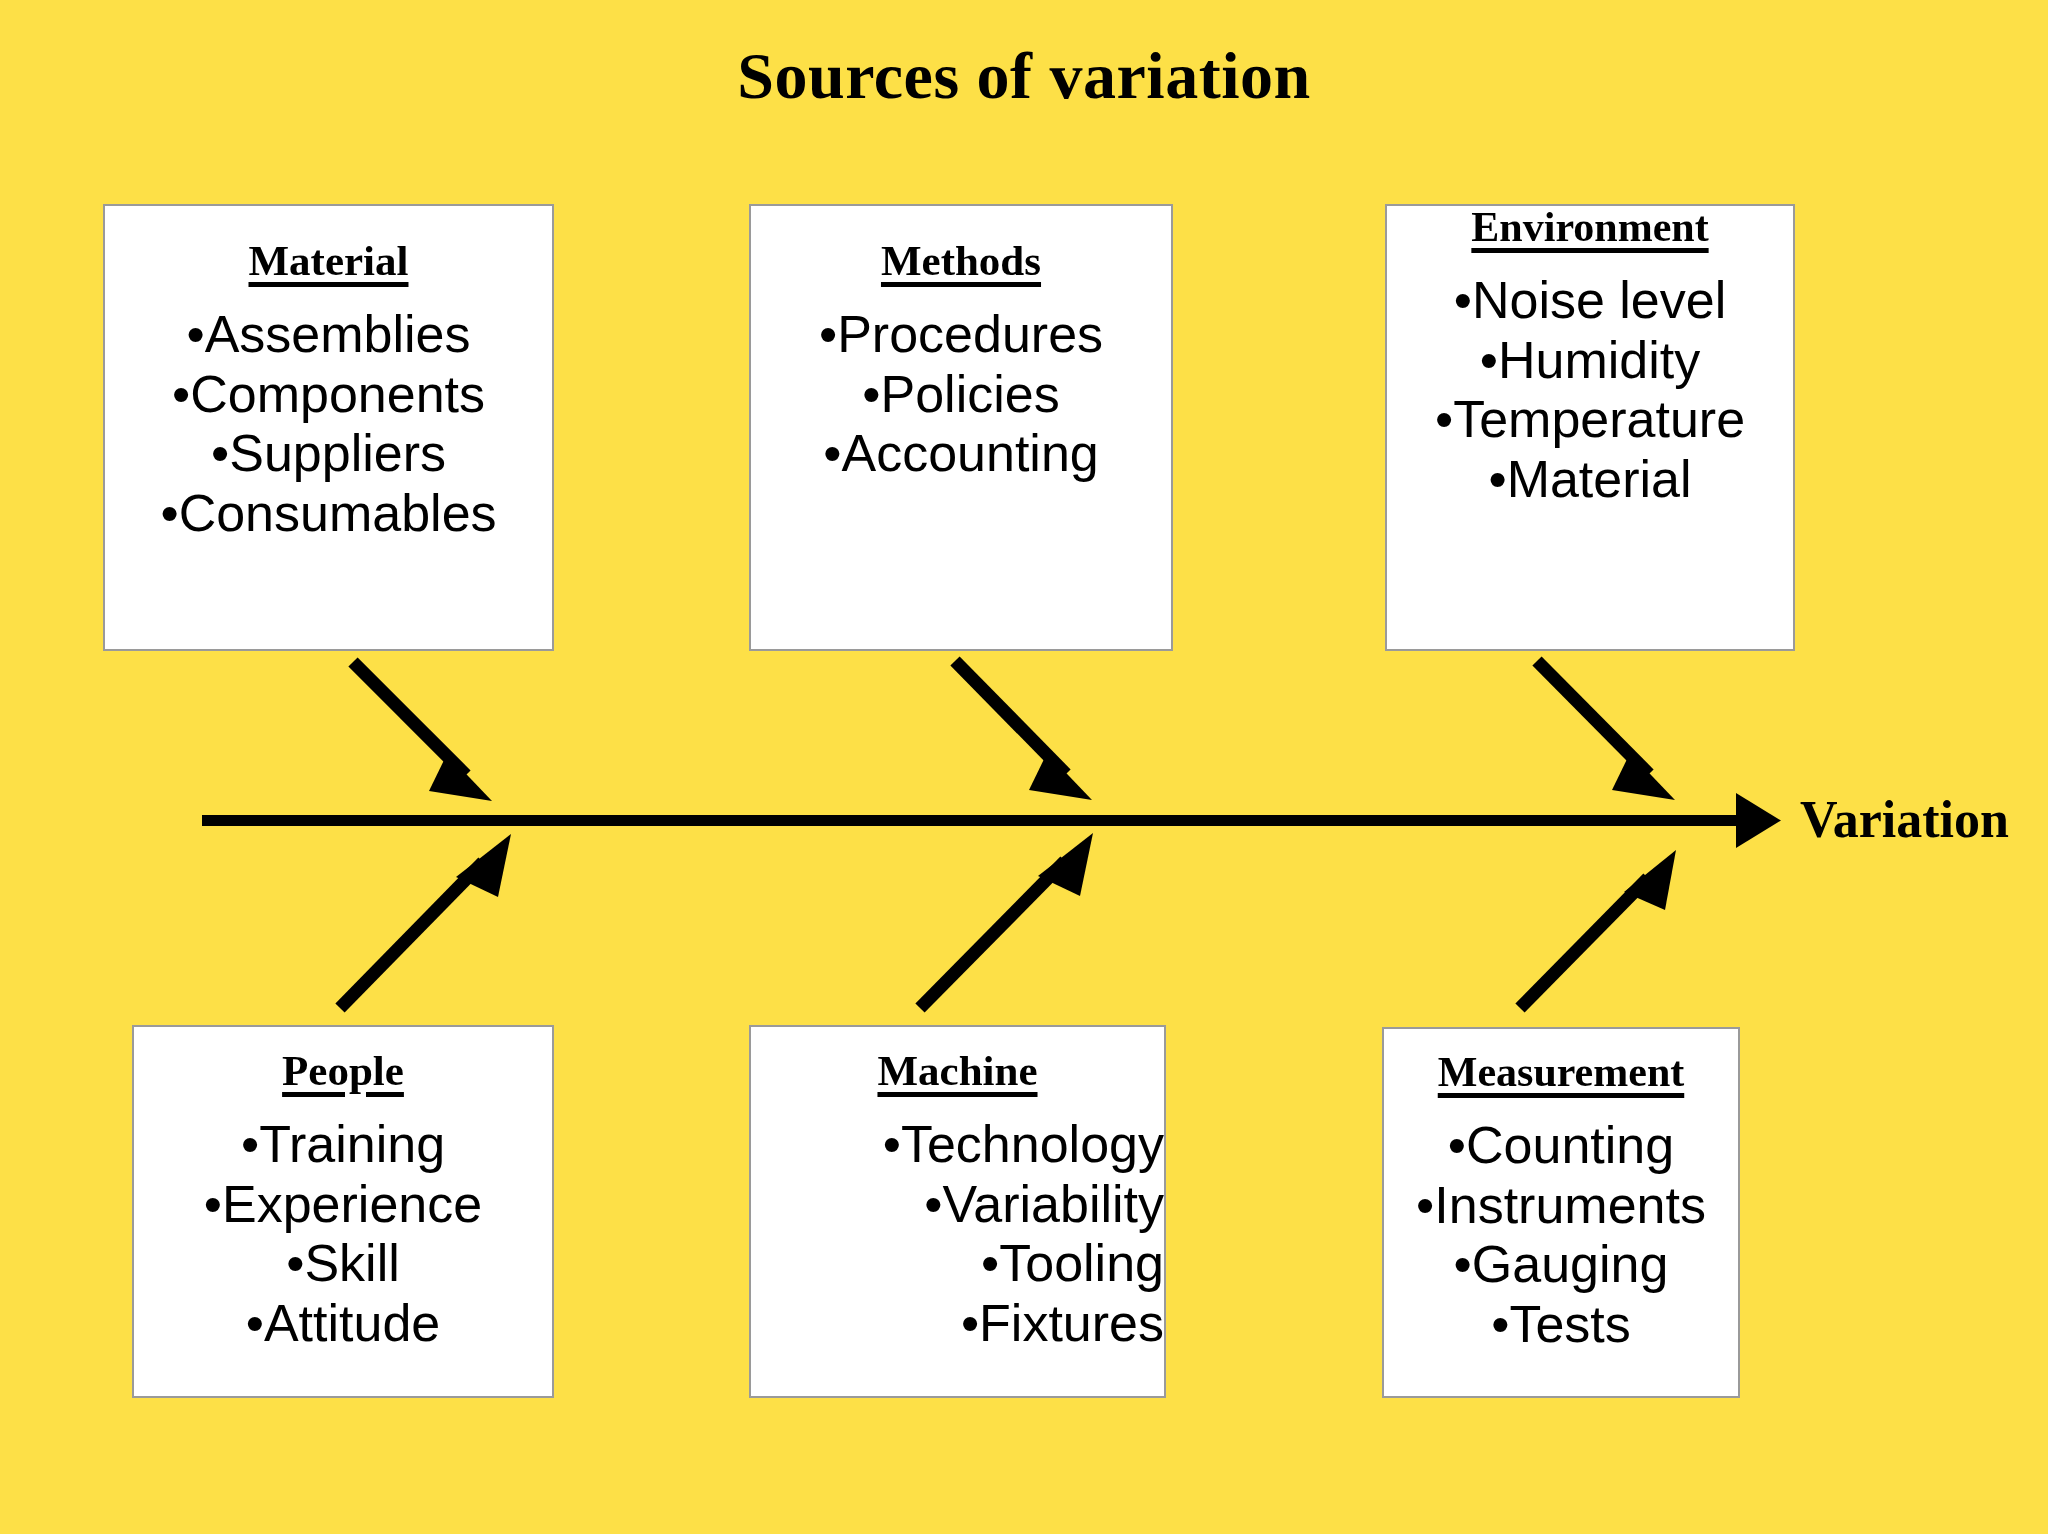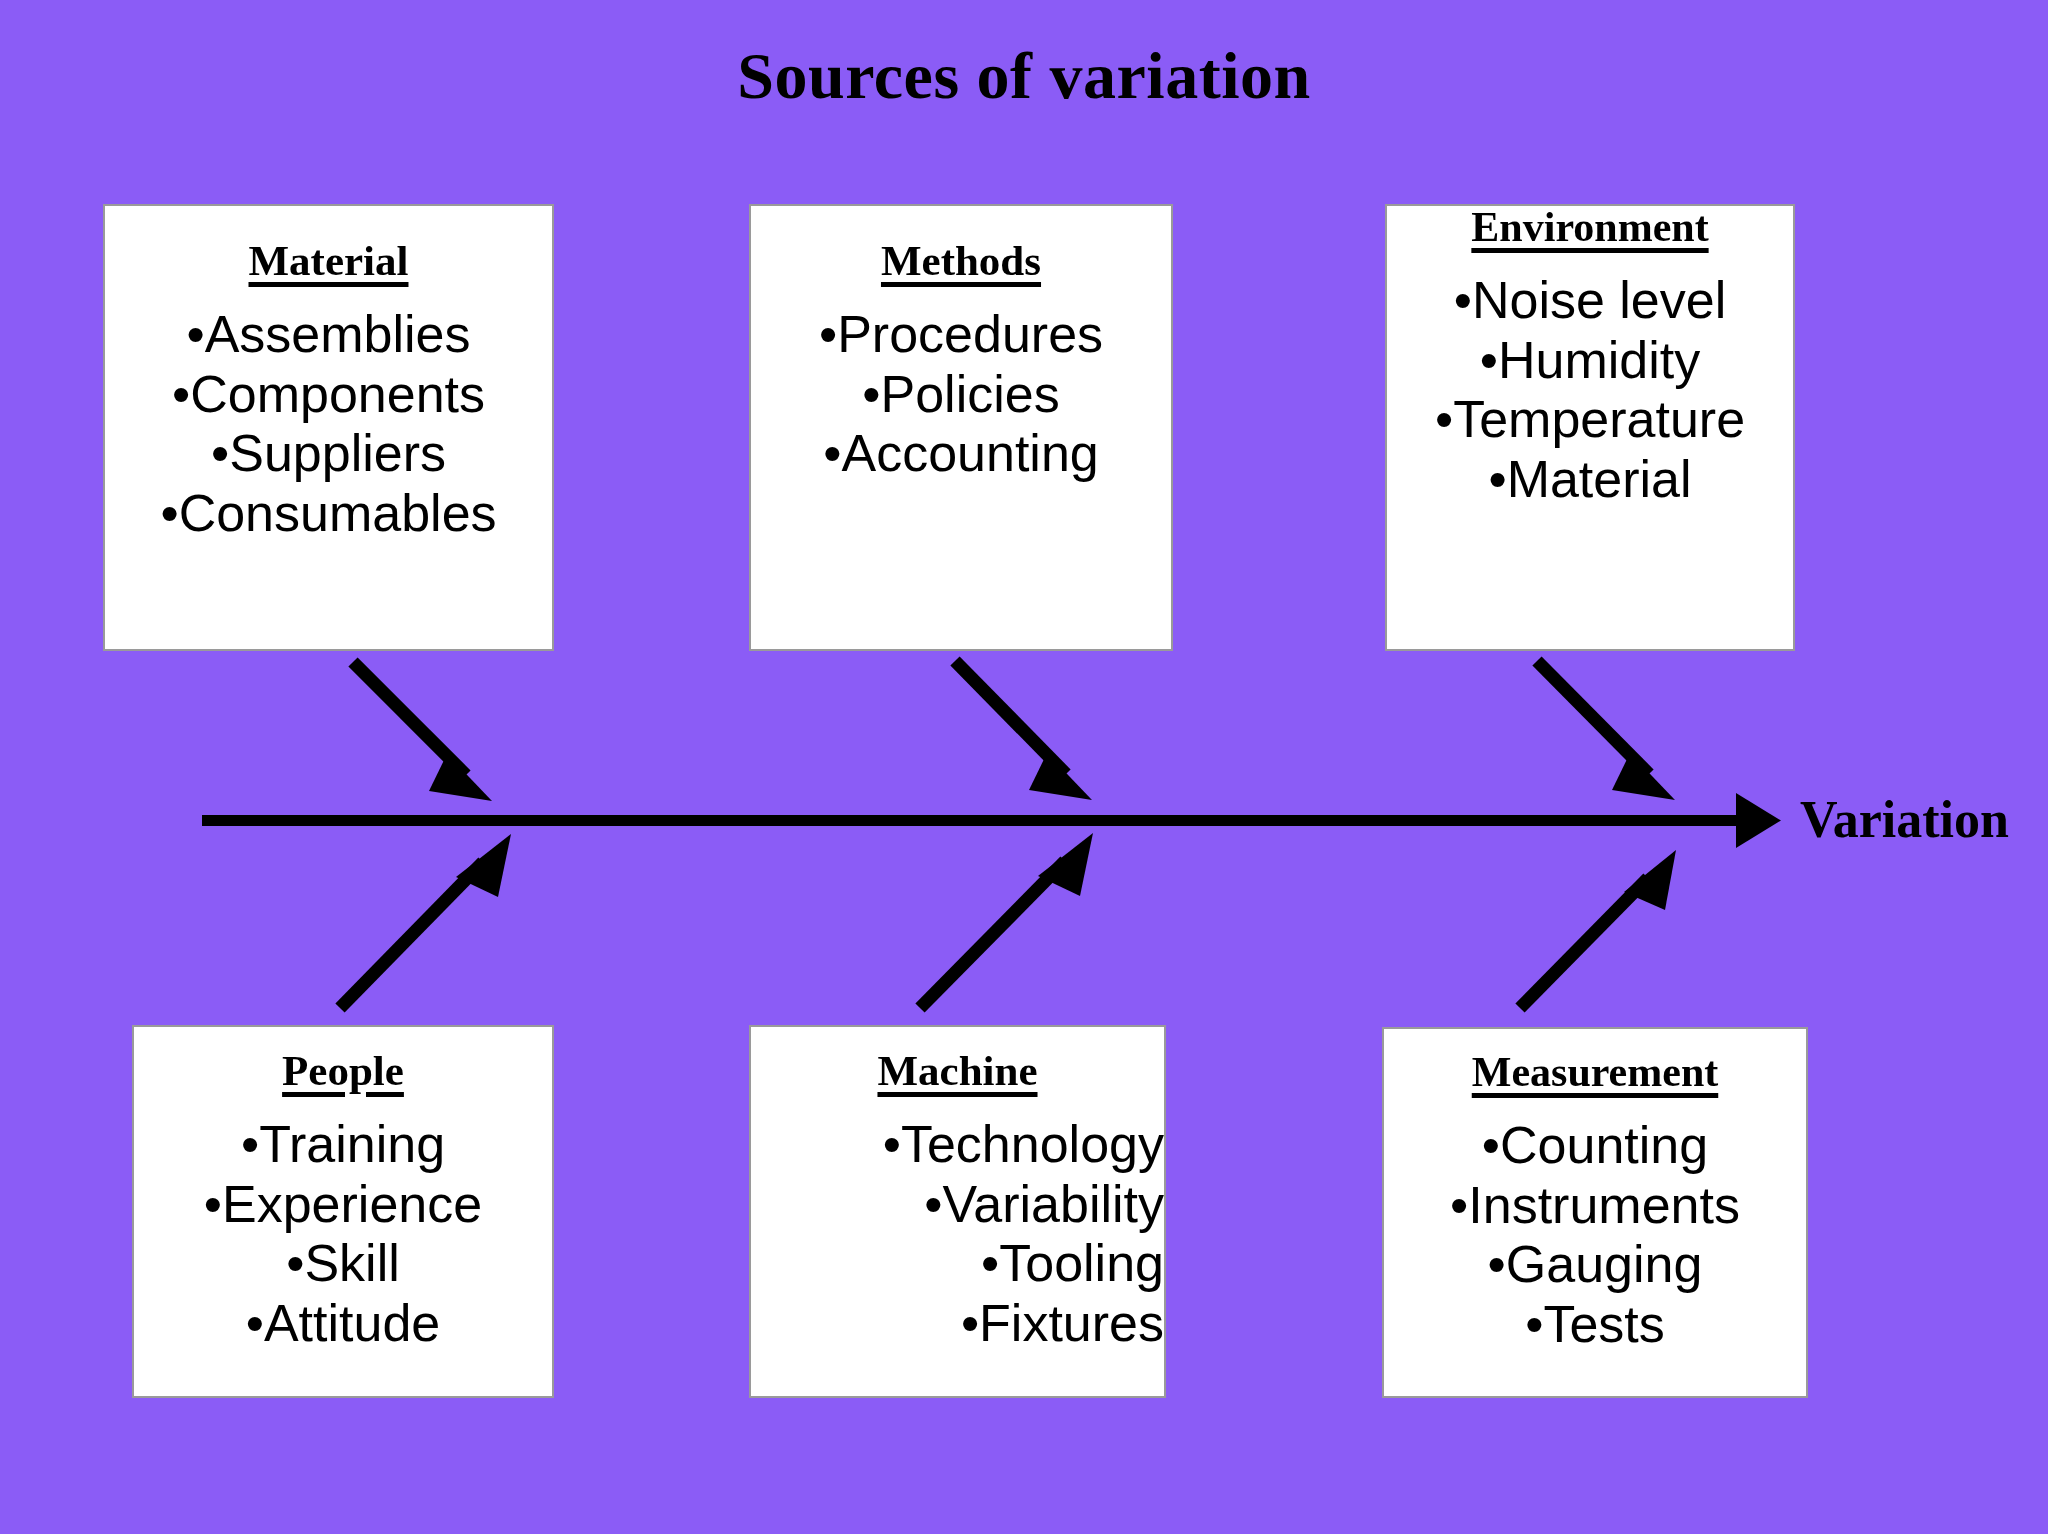--- a/index.html
+++ b/index.html
@@ -9,21 +9,21 @@
     background: #ffffff;
   }
   body {
     font-family: "Liberation Serif", "DejaVu Serif", serif;
     color: #000000;
   }
   #canvas {
     position: relative;
     width: 2048px;
     height: 1534px;
-    background: #8b5cf6;
+    background: #fde047;
     overflow: hidden;
   }
   #page-title {
     position: absolute;
     left: 0;
     top: 38px;
     width: 2048px;
     text-align: center;
     font-size: 66px;
     font-weight: bold;
@@ -64,21 +64,21 @@
     white-space: nowrap;
     font-family: Liberation Sans, sans-serif;
   }
   
   #box-material  { left: 103px;  top: 204px;  width: 451px; height: 447px; padding-top: 33px; }
   #box-methods   { left: 749px;  top: 204px;  width: 424px; height: 447px; padding-top: 33px; }
   #box-environment { left: 1385px; top: 204px; width: 410px; height: 447px; }
   
   #box-people      { left: 132px;  top: 1025px; width: 422px; height: 373px; padding-top: 22px; }
   #box-machine     { left: 749px;  top: 1025px; width: 417px; height: 373px; padding-top: 22px; text-align: right; }
-  #box-measurement { left: 1382px; top: 1027px; width: 426px; height: 371px; padding-top: 22px; }
+  #box-measurement { left: 1382px; top: 1027px; width: 358px; height: 371px; padding-top: 22px; }
 
   #box-environment .cat-heading,
   #box-measurement .cat-heading { font-size: 42px; }
 
   #arrows {
     position: absolute;
     left: 0;
     top: 0;
     width: 2048px;
     height: 1534px;

